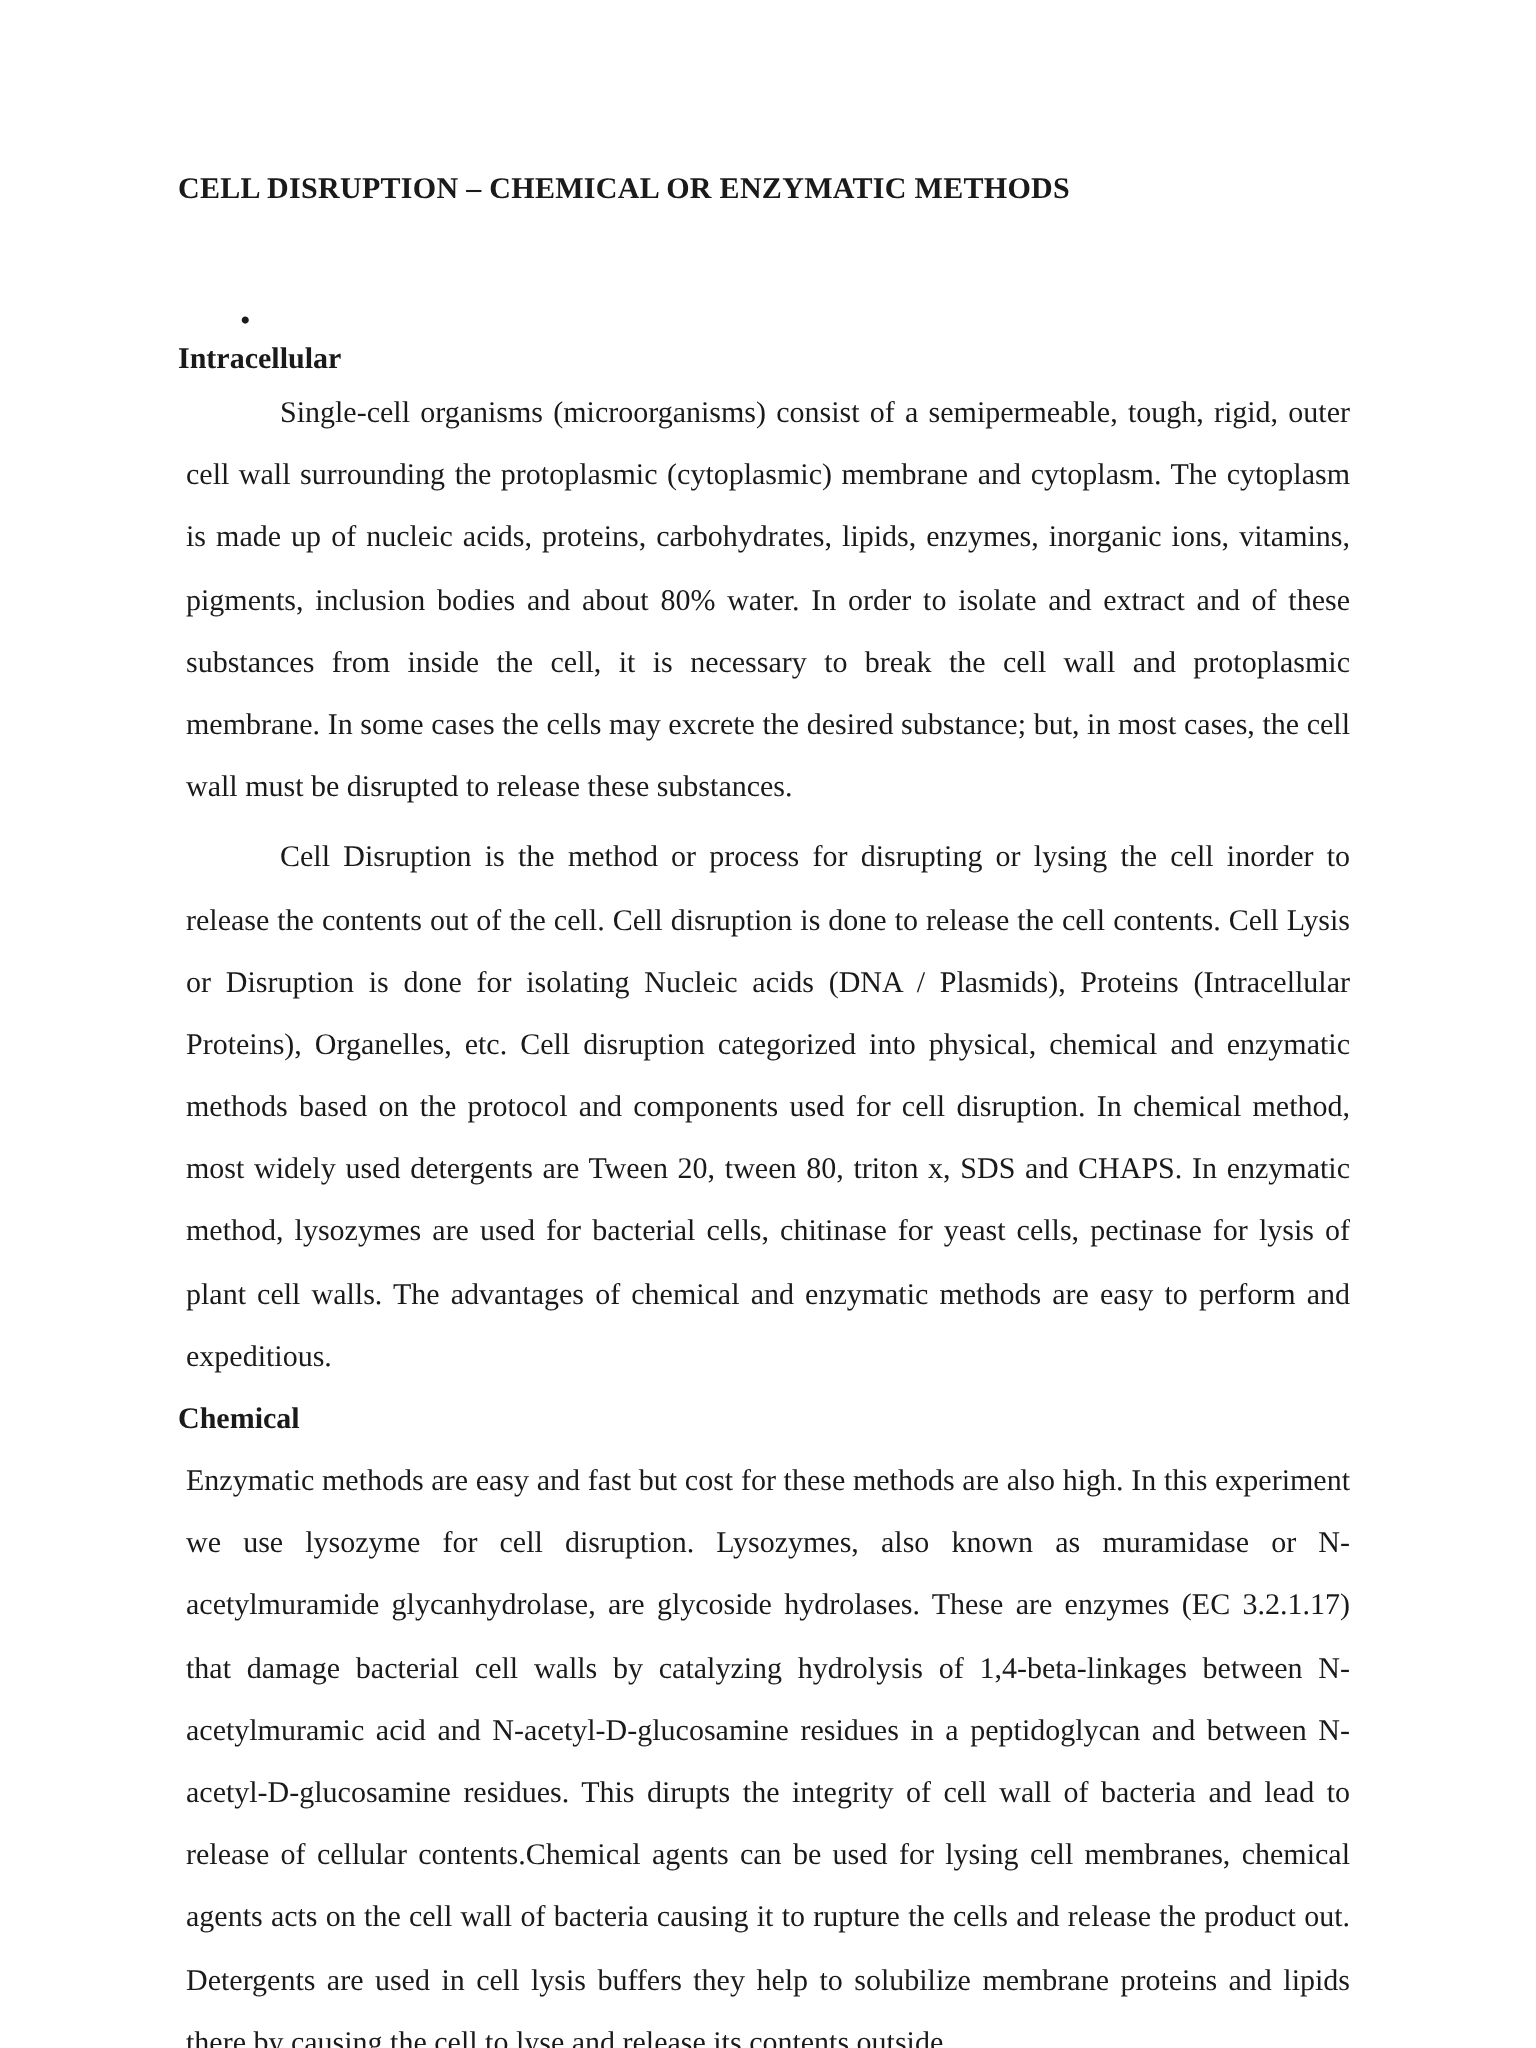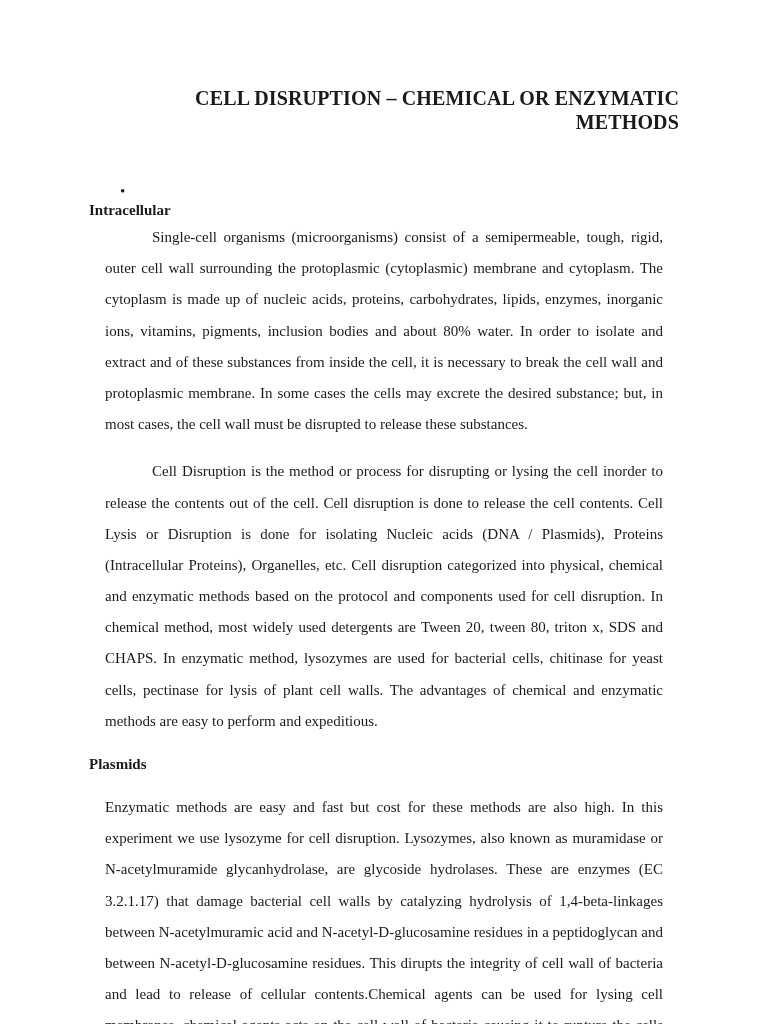--- a/index.html
+++ b/index.html
@@ -19,22 +19,22 @@
   .page {
     position: relative;
     width: 768px;
     height: 1024px;
     background: #ffffff;
     box-sizing: border-box;
     padding: 0 89px 0 89px;
   }
 
   .doc-title {
-    text-align: right;
-    font-size: 20px;
+    text-align: left;
+    font-size: 15px;
     font-weight: bold;
     letter-spacing: 0.15px;
     margin: 0;
     padding-top: 86px;
     line-height: 1.2;
   }
 
   .section-heading {
     font-size: 15px;
     font-weight: bold;
@@ -76,21 +76,21 @@
 
   .spacer-intro {
     height: 25px;
   }
 
   .body-para {
     font-size: 15px;
     line-height: 2.08;
     text-align: justify;
     text-justify: inter-word;
-    margin: 16px;
+    margin: 4px;
     hyphens: none;
   }
 
   .body-para.indented {
     text-indent: 47px;
   }
 
   .body-para.tight-top {
     margin-top: 3px;
   }
@@ -123,19 +123,19 @@
   <div class="spacer-intro"></div>
 
   <div class="section-heading">Intracellular</div>
 
   <p class="body-para indented tight-top">Single-cell organisms (microorganisms) consist of a semipermeable, tough, rigid, outer cell wall surrounding the protoplasmic (cytoplasmic) membrane and cytoplasm. The cytoplasm is made up of nucleic acids, proteins, carbohydrates, lipids, enzymes, inorganic ions, vitamins, pigments, inclusion bodies and about 80% water. In order to isolate and extract and of these substances from inside the cell, it is necessary to break the cell wall and protoplasmic membrane. In some cases the cells may excrete the desired substance; but, in most cases, the cell wall must be disrupted to release these substances.</p>
 
   <p class="body-para indented">Cell Disruption is the method or process for disrupting or lysing the cell inorder to release the contents out of the cell.  Cell disruption is done to release the cell contents. Cell Lysis or Disruption is done for isolating Nucleic acids (DNA / Plasmids), Proteins (Intracellular Proteins), Organelles, etc. Cell disruption categorized into physical, chemical and enzymatic methods based on the protocol and components used for cell disruption. In chemical method, most widely used detergents are Tween 20, tween 80, triton x, SDS and CHAPS. In enzymatic method,  lysozymes are used for bacterial cells, chitinase for yeast cells, pectinase for lysis of plant cell walls. The advantages of chemical and enzymatic methods are easy to perform and expeditious.</p>
 
   <div class="spacer-principle-before"></div>
 
-  <div class="section-heading">Plasmids</div>
+  <div class="section-heading">Chemical</div>
 
   <div class="spacer-principle-after"></div>
 
   <p class="body-para">Enzymatic methods are easy and fast but cost for these methods are also high. In this experiment we use lysozyme for cell disruption. Lysozymes, also known as muramidase or N-acetylmuramide glycanhydrolase, are glycoside hydrolases. These are enzymes (EC 3.2.1.17) that damage bacterial cell walls by catalyzing hydrolysis of 1,4-beta-linkages between N-acetylmuramic acid and N-acetyl-D-glucosamine residues in a peptidoglycan and between N-acetyl-D-glucosamine residues. This dirupts the integrity of cell wall of bacteria and lead to release of cellular contents.Chemical agents can be used for lysing cell membranes, chemical agents acts on the cell wall of bacteria causing it to rupture the cells and release the product out. Detergents are used in cell lysis buffers they help to solubilize membrane proteins and lipids there by causing the cell to lyse and release its contents outside.</p>
 
 </div>
 
 </body></html>

